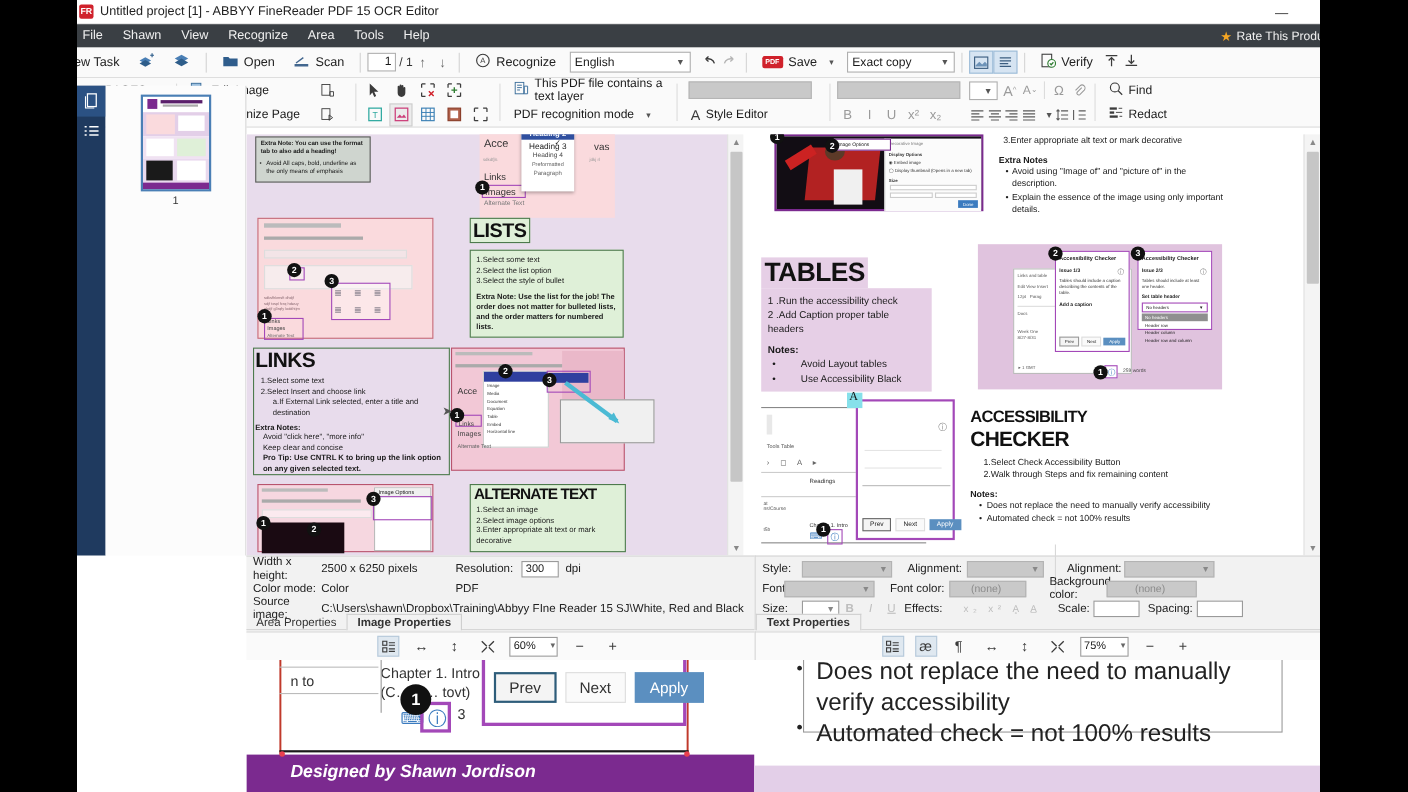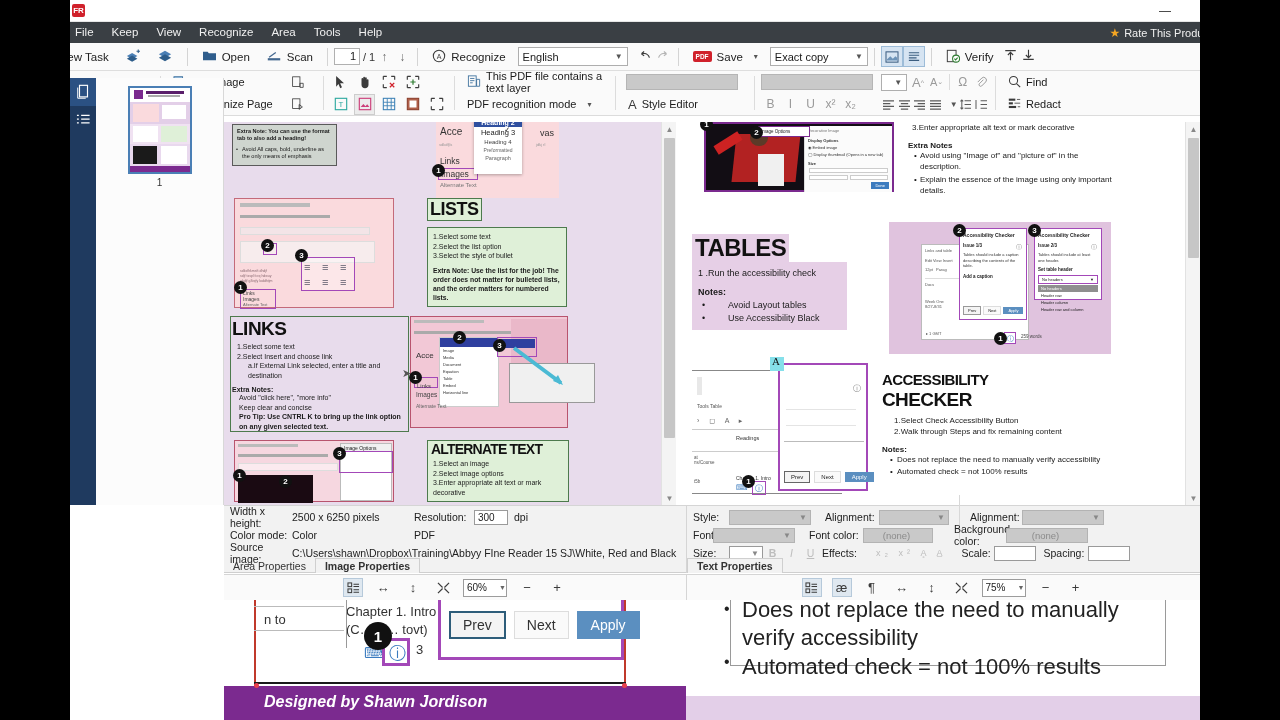--- a/index.html
+++ b/index.html
@@ -144,30 +144,31 @@
   .rbar { position:absolute; left:1200px; top:0; width:80px; height:720px; background:#000; z-index:50;}
   .titlebar, .menubar, .maintoolbar, .row2 { padding-right:80px; }
 </style>
 </head>
 <body>
 
 <div id="app">
 
   <div class="titlebar">
     <div class="tb-logo">FR</div>
+    <div class="tb-title">Untitled project [1] - ABBYY FineReader PDF 15 OCR Editor</div>
     <div class="winbtns">
       <div class="winbtn">—</div>
       <div class="winbtn">□</div>
       <div class="winbtn close">✕</div>
     </div>
   </div>
 
   <div class="menubar">
     <div class="mitem">File</div>
-    <div class="mitem">Keep</div>
+    <div class="mitem">Shawn</div>
     <div class="mitem">View</div>
     <div class="mitem">Recognize</div>
     <div class="mitem">Area</div>
     <div class="mitem">Tools</div>
     <div class="mitem">Help</div>
     <div class="menu-right">
       <div class="rate">
         <span class="star">★</span>
         <span>Rate This Product</span>
       </div>
@@ -794,20 +795,21 @@
       <div style="font-size:8px;line-height:11px;padding-left:10px;">
         <div style="position:relative;padding-left:6px;"><span style="position:absolute;left:0;">•</span><span>Avoid using "Image of" and "picture of" in the description.</span></div>
         <div style="position:relative;padding-left:6px;margin-top:2px;"><span style="position:absolute;left:0;">•</span><span>Explain the essence of the image using only important details.</span></div>
       </div>
     </div>
 
     <div class="sbox" style="left:6px;top:112px;width:155px;height:92px;">
       <div class="bigttl" style="font-size:24px;background:#e6cfe6;display:inline-block;padding:0 3px;">TABLES</div>
       <div style="background:#e6cfe6;font-size:9px;line-height:13px;padding:5px 6px;">
         <div>1 .Run the accessibility check</div>
+        <div>2 .Add Caption proper table headers</div>
         <div style="font-weight:bold;margin-top:6px;">Notes:</div>
         <div style="position:relative;padding-left:30px;"><span style="position:absolute;left:4px;">•</span><span>Avoid Layout tables</span></div>
         <div style="position:relative;padding-left:30px;"><span style="position:absolute;left:4px;">•</span><span>Use Accessibility Black</span></div>
       </div>
     </div>
 
     <div class="sbox" style="left:203px;top:100px;width:222px;height:132px;background:#e0c3de;">
       <div style="position:absolute;left:32px;top:22px;width:108px;height:96px;background:#fff;border:1px solid #bbb;font-size:4px;color:#555;padding:3px;">
         <div>Links and table</div>
         <div style="margin-top:5px;">Edit  View  Insert</div>

